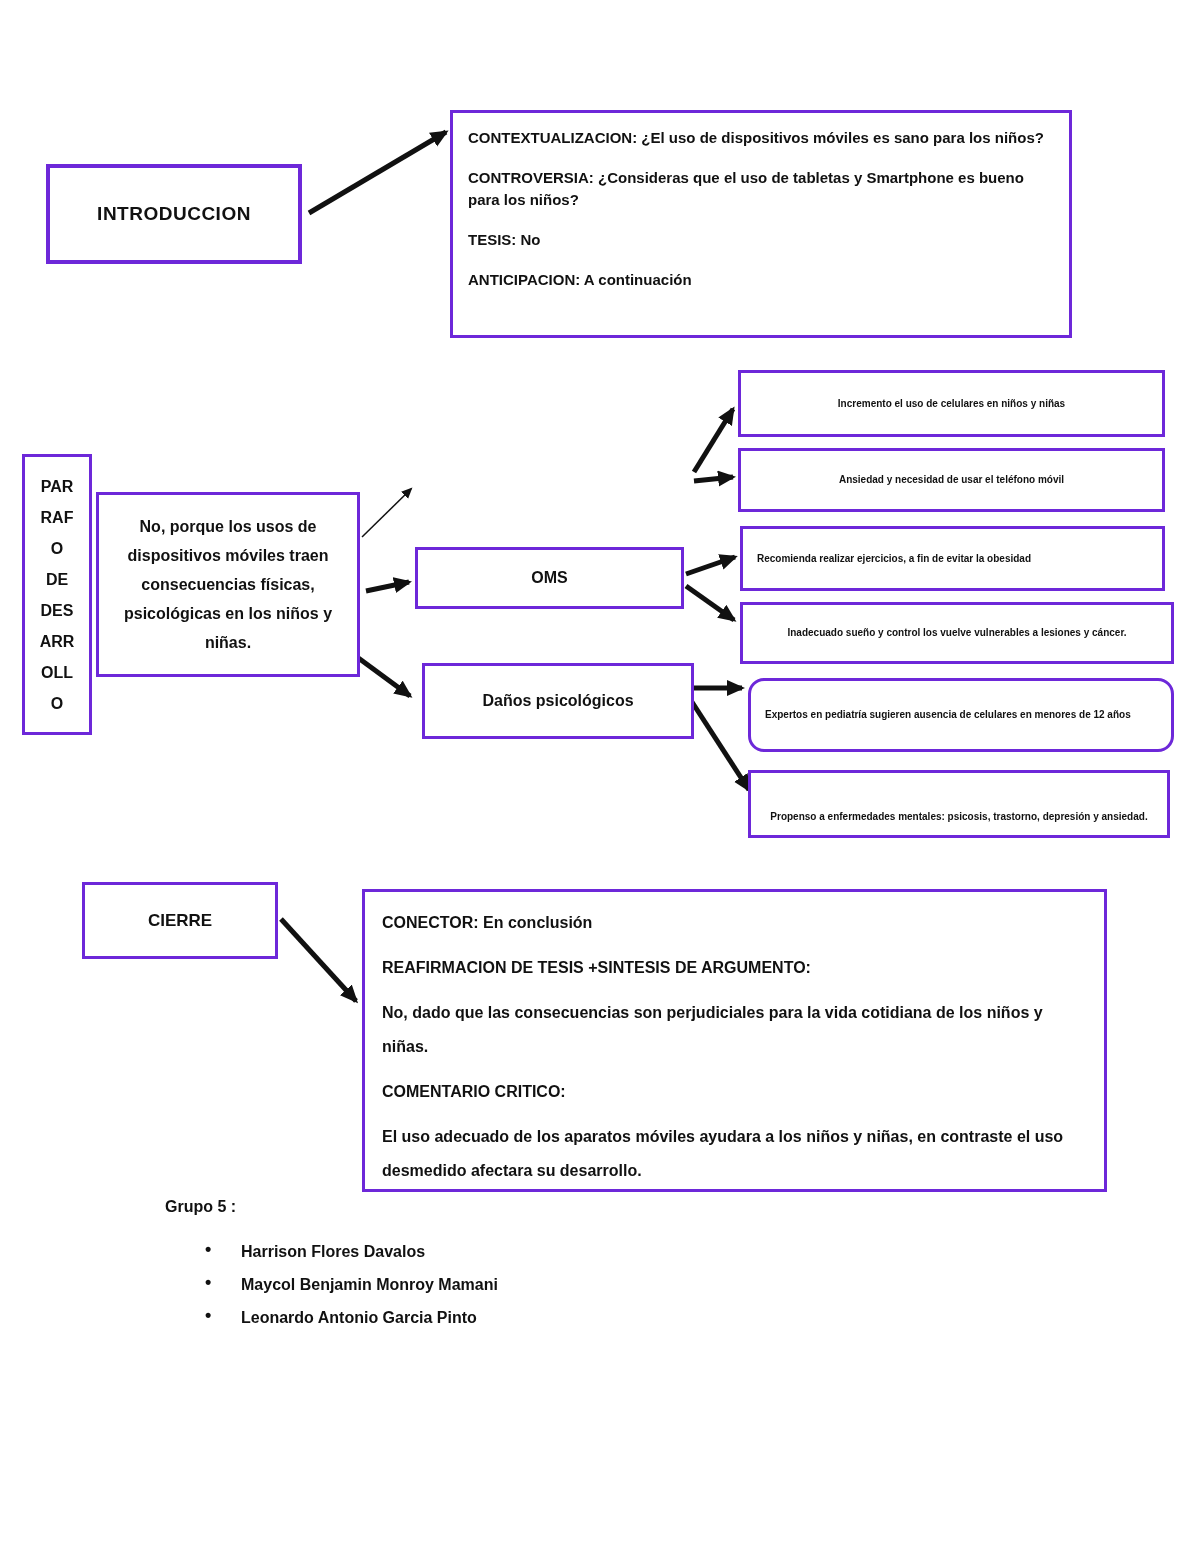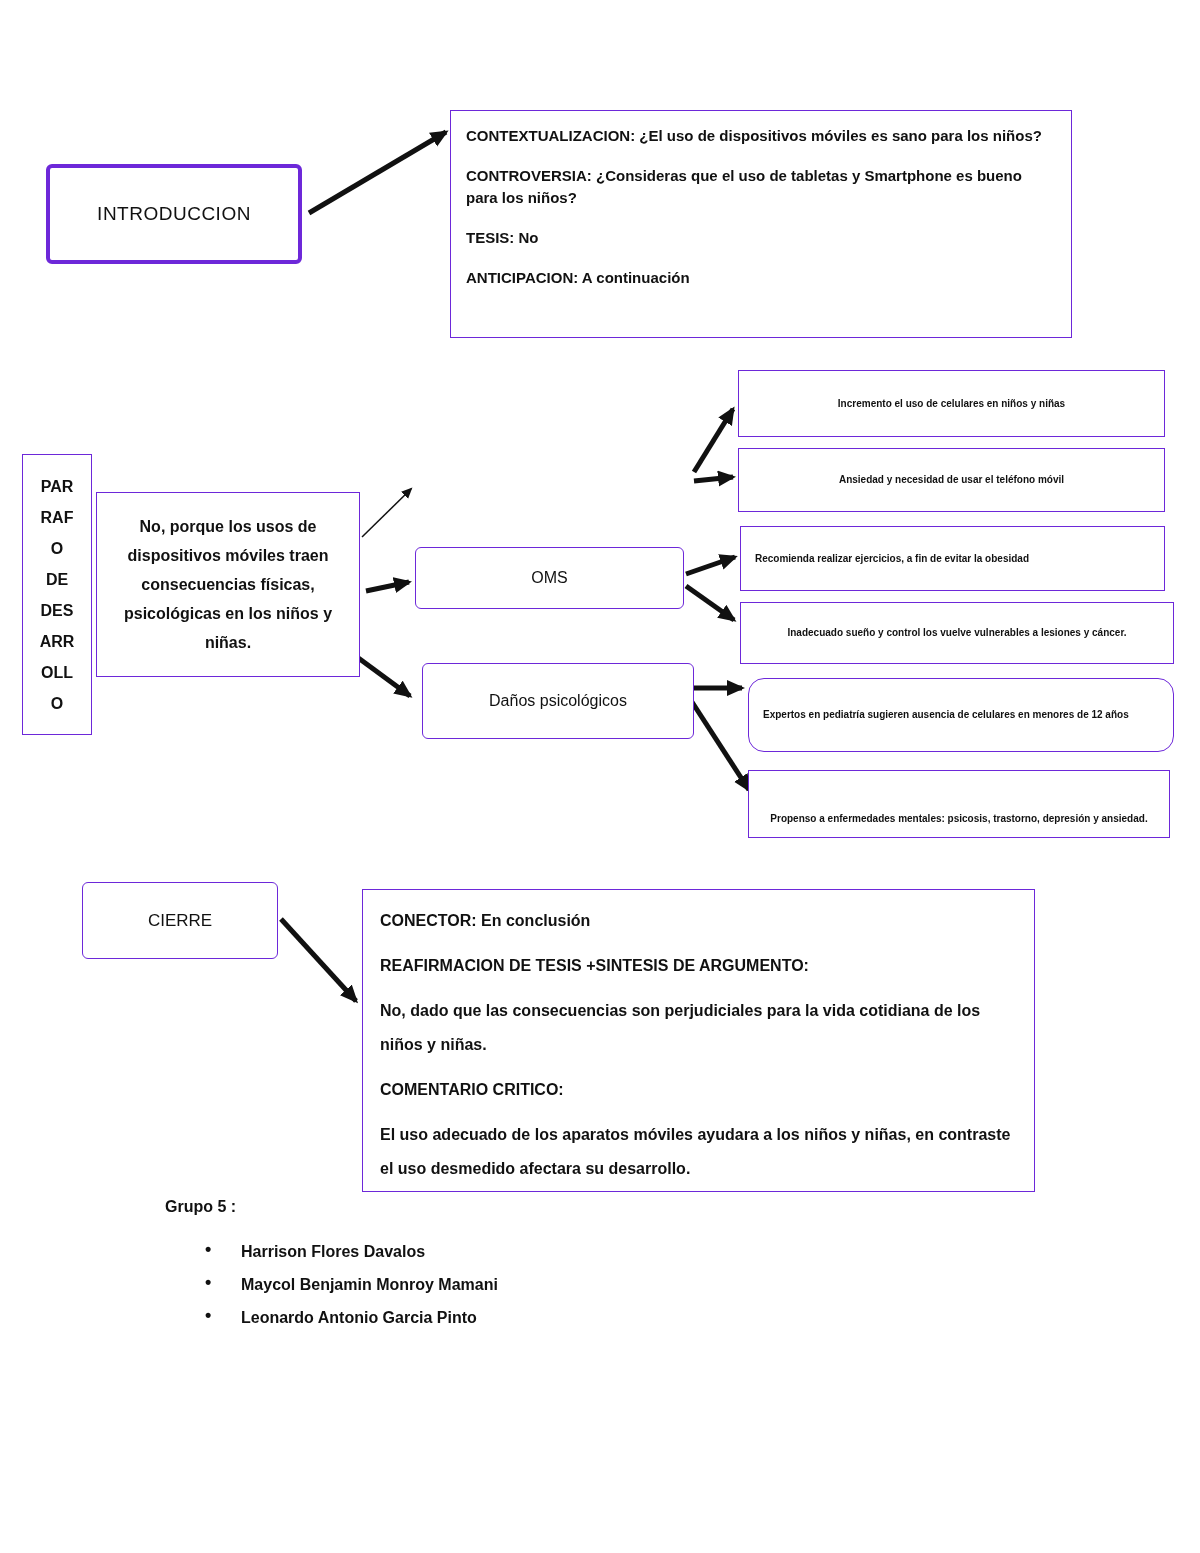--- a/index.html
+++ b/index.html
@@ -8,30 +8,30 @@
     width: 1200px;
     height: 1553px;
     background: #ffffff;
     font-family: "Liberation Sans", sans-serif;
     color: #111111;
     overflow: hidden;
   }
   .box {
     position: absolute;
     background: #ffffff;
-    border: 1px solid #6d28d9;
+    border: 3px solid #6d28d9;
     box-sizing: border-box;
   }
   .center-flex {
     display: flex;
     align-items: center;
     justify-content: center;
     text-align: center;
   }
-  .title-box { font-weight: 400; border-radius: 6px; }
+  .title-box { font-weight: 700; }
   #intro-box { left: 46px; top: 164px; width: 256px; height: 100px; border-width: 4px; font-size: 19px; letter-spacing: .5px; }
   #intro-detail-box { left: 450px; top: 110px; width: 622px; height: 228px; padding: 14px 15px; font-size: 15px; line-height: 22px; }
   #intro-detail-box p { margin: 0 0 18px 0; font-weight: 600; }
   #intro-detail-box b { font-weight: 700; }
 
   #parrafo-side-box { left: 22px; top: 454px; width: 70px; height: 281px; font-weight: 700; font-size: 16px; line-height: 31px; flex-direction: column; }
   #central-box { left: 96px; top: 492px; width: 264px; height: 185px; font-weight: 700; font-size: 16px; line-height: 29px; padding: 16px 10px; }
 
   #fisicos-box { left: 416px; top: 450px; width: 275px; height: 61px; font-size: 16px; }
   #oms-box { left: 415px; top: 547px; width: 269px; height: 62px; font-size: 16px; }
@@ -40,21 +40,21 @@
   .detail-box { font-weight: 700; font-size: 10px; line-height: 28px; padding: 4px 14px; }
   .detail-left { display: flex; align-items: center; text-align: left; justify-content: flex-start; }
   #detail-1 { left: 738px; top: 370px; width: 427px; height: 67px; }
   #detail-2 { left: 738px; top: 448px; width: 427px; height: 64px; }
   #detail-3 { left: 740px; top: 526px; width: 425px; height: 65px; }
   #detail-4 { left: 740px; top: 602px; width: 434px; height: 62px; }
   #detail-5 { left: 748px; top: 678px; width: 426px; height: 74px; border-radius: 16px; }
   #detail-6 { left: 748px; top: 770px; width: 422px; height: 68px; align-items: flex-end; }
 
   #cierre-box { left: 82px; top: 882px; width: 196px; height: 77px; font-size: 17px; }
-  #cierre-detail-box { left: 362px; top: 889px; width: 673px; height: 303px; padding: 14px 17px; font-size: 16px; line-height: 34px; }
+  #cierre-detail-box { left: 362px; top: 889px; width: 745px; height: 303px; padding: 14px 17px; font-size: 16px; line-height: 34px; }
   #cierre-detail-box p { margin: 0 0 11px 0; font-weight: 700; }
 
   #footer { position: absolute; left: 165px; top: 1198px; width: 700px; }
   #group-label { font-weight: 700; font-size: 16px; }
   #member-list { list-style: none; margin: 26px 0 0 0; padding: 0; }
   #member-list li { position: relative; padding-left: 76px; font-weight: 600; font-size: 16px; margin-bottom: 14px; line-height: 19px; }
   #member-list li .bullet { position: absolute; left: 40px; top: -2px; font-size: 18px; }
 
   svg.arrows { position: absolute; left: 0; top: 0; pointer-events: none; }
   .arrow { stroke: #111111; fill: none; }

